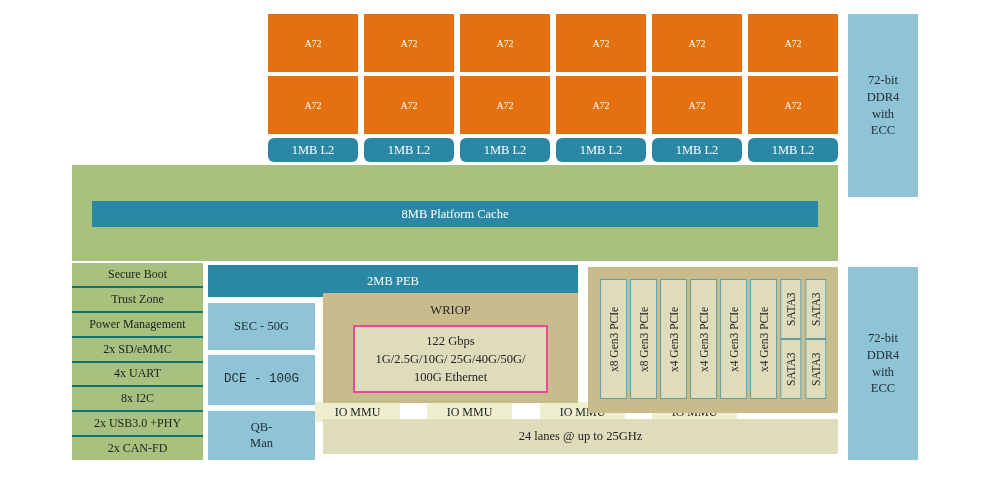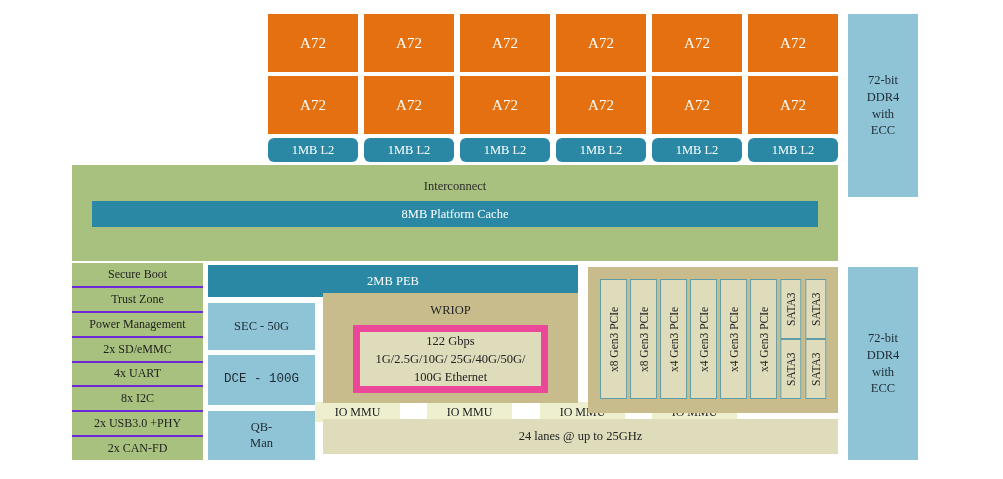--- a/index.html
+++ b/index.html
@@ -4,46 +4,46 @@
 <style>
   html,body{margin:0;padding:0;background:#ffffff;}
   body{width:1003px;height:479px;overflow:hidden;
        font-family:"Liberation Serif", serif;color:#222222;}
   #root{position:relative;width:1003px;height:479px;}
   .abs{position:absolute;box-sizing:border-box;}
   .ctr{display:flex;align-items:center;justify-content:center;text-align:center;}
 
   
   .core-col{display:flex;flex-direction:column;gap:4px;}
-  .a72{background:#E4700F;color:#ffffff;font-size:15px;height:58px;}
+  .a72{background:#E4700F;color:#ffffff;font-size:10px;height:58px;}
   .l2{background:#2A88A4;color:#ffffff;font-size:12.5px;height:24px;border-radius:6px;}
 
   
   .ddr{background:#8EC4D6;color:#1f2a33;font-size:12.5px;line-height:1.35;
        flex-direction:column;}
 
   
   .interconnect{background:#A8C17E;}
   .ic-title{font-size:12.5px;color:#2b2b2b;}
   .pcache{background:#2A88A4;color:#ffffff;font-size:12.5px;}
   .iommu{background:#EDEFCF;color:#222;font-size:12px;}
 
   
-  .featbox{background:#6d28d9;display:flex;flex-direction:column;gap:2px;}
+  .featbox{background:#0f766e;display:flex;flex-direction:column;gap:2px;}
   .feat{background:#A8C17E;color:#1f1f1f;font-size:12px;flex:1;}
 
   
   .peb{background:#2A88A4;color:#ffffff;font-size:12.5px;}
   .accel{background:#8EC4D6;color:#1f2a33;font-size:12.5px;flex-direction:column;
          line-height:1.25;}
 
   
   .wriop-panel{background:#C8BC8C;}
   .wriop-title{font-size:12.5px;color:#262626;}
-  .wriop-inner{background:#DEDCBB;border:7px solid #ec4899;color:#222;
+  .wriop-inner{background:#DEDCBB;border:2px solid #ec4899;color:#222;
                font-size:12.5px;line-height:1.45;flex-direction:column;}
 
   
   .lanes{background:#DEDCBB;color:#222;font-size:12.5px;}
 
   
   .io-panel{background:#C8BC8C;}
   .iocell{background:#DEDCBB;border:1px solid #5F9EA8;color:#222;font-size:11.5px;
           writing-mode:vertical-rl;transform:rotate(180deg);
           display:flex;align-items:center;justify-content:center;}
@@ -94,21 +94,20 @@
   </div>
 
   <div class="abs ddr ctr" style="left:848px;top:14px;width:70px;height:183px;">
     <div>72-bit</div>
     <div>DDR4</div>
     <div>with</div>
     <div>ECC</div>
   </div>
 
   <div class="abs interconnect" style="left:72px;top:165px;width:766px;height:96px;">
-    <div class="abs ctr ic-title" style="left:0;top:12px;width:766px;height:18px;">Interconnect</div>
 
     <div class="abs ctr pcache" style="left:20px;top:36px;width:726px;height:26px;">8MB Platform Cache</div>
 
     <div class="abs ctr iommu" style="left:243px;top:237px;width:85px;height:20px;">IO MMU</div>
     <div class="abs ctr iommu" style="left:355px;top:237px;width:85px;height:20px;">IO MMU</div>
     <div class="abs ctr iommu" style="left:468px;top:237px;width:85px;height:20px;">IO MMU</div>
     <div class="abs ctr iommu" style="left:580px;top:237px;width:85px;height:20px;">IO MMU</div>
   </div>
 
   <div class="abs featbox" style="left:72px;top:263px;width:131px;height:197px;">

